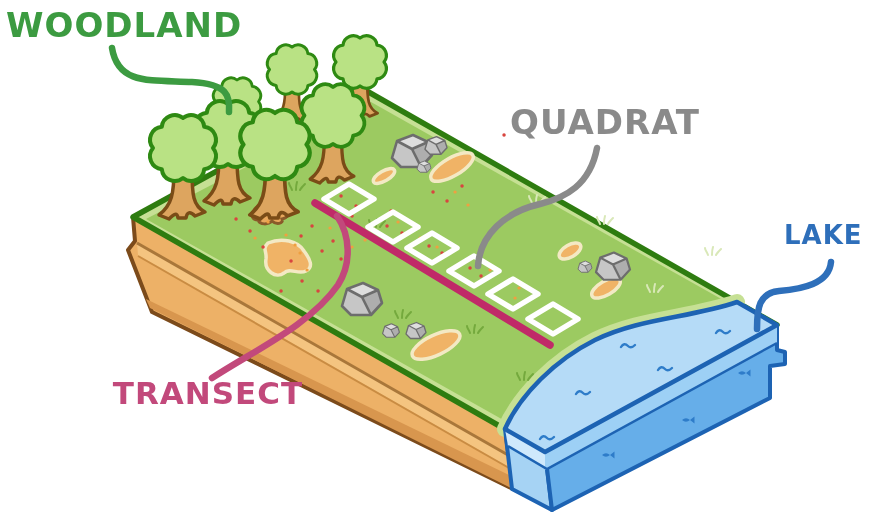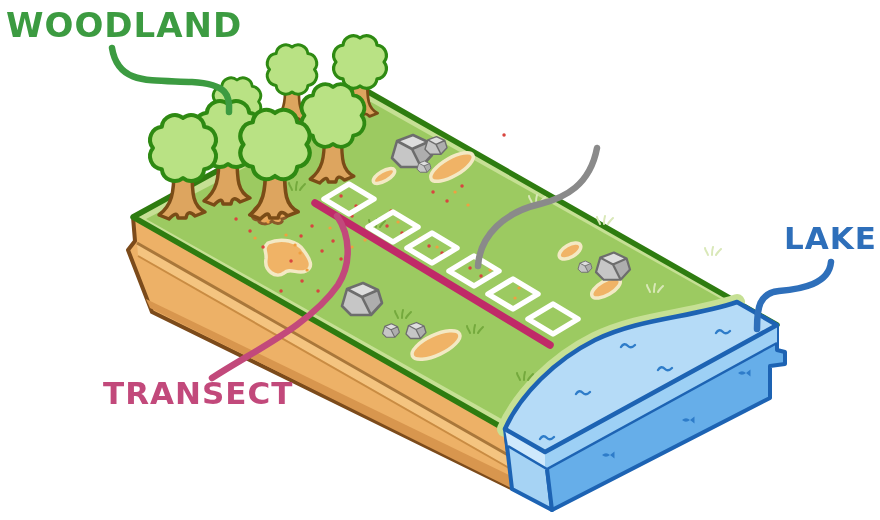--- a/index.html
+++ b/index.html
@@ -3,23 +3,23 @@
 <meta charset="utf-8">
 <style>
   html,body{margin:0;padding:0;background:#ffffff;}
   #stage{position:relative;width:880px;height:520px;background:#ffffff;overflow:hidden;
          font-family:"DejaVu Sans", sans-serif;}
   #scene{position:absolute;left:0;top:0;}
   .lbl{position:absolute;font-weight:700;letter-spacing:1px;line-height:1.04;
        -webkit-user-select:none;user-select:none;white-space:nowrap;}
   .lbl-woodland{left:6px;top:8px;font-size:34px;color:#3c9b41;}
   .lbl-quadrat{left:510px;top:105px;font-size:34px;color:#8a8a8a;}
-  .lbl-lake{left:784px;top:222px;font-size:31px;color:#2e6fba;}
+  .lbl-lake{left:784px;top:222px;font-size:26px;color:#2e6fba;}
   .lbl-transect{left:103px;top:377px;width:210px;font-size:31px;color:#c2497b;
-                text-align:left;white-space:normal;}
+                text-align:center;white-space:normal;}
 </style>
 </head>
 <body>
 
 <div id="stage">
 
   <svg id="scene" width="880" height="520" viewBox="0 0 880 520">
 
     <defs>
       <g id="tree">
@@ -150,18 +150,19 @@
 
     <g fill="none" stroke-width="6.5" stroke-linecap="round">
       <path stroke="#3c9b41" d="M112,48 C118,85 150,80 192,82 C228,84 230,96 229,112"></path>
       <path stroke="#8a8a8a" d="M597,148 C590,185 565,198 540,204 C505,212 480,235 478,266"></path>
       <path stroke="#2e6fba" d="M831,262 C829,284 802,289 779,291 C759,293 757,308 757,329"></path>
       <path stroke="#c2497b" d="M212,378 C255,350 310,325 338,285 C352,263 350,235 337,216"></path>
     </g>
   </svg>
 
   <div class="lbl lbl-woodland">WOODLAND</div>
+  <div class="lbl lbl-quadrat">QUADRAT</div>
   <div class="lbl lbl-lake">LAKE</div>
   <div class="lbl lbl-transect">
     <span>TRANSECT</span><br>
   </div>
 
 </div>
 
 </body></html>

